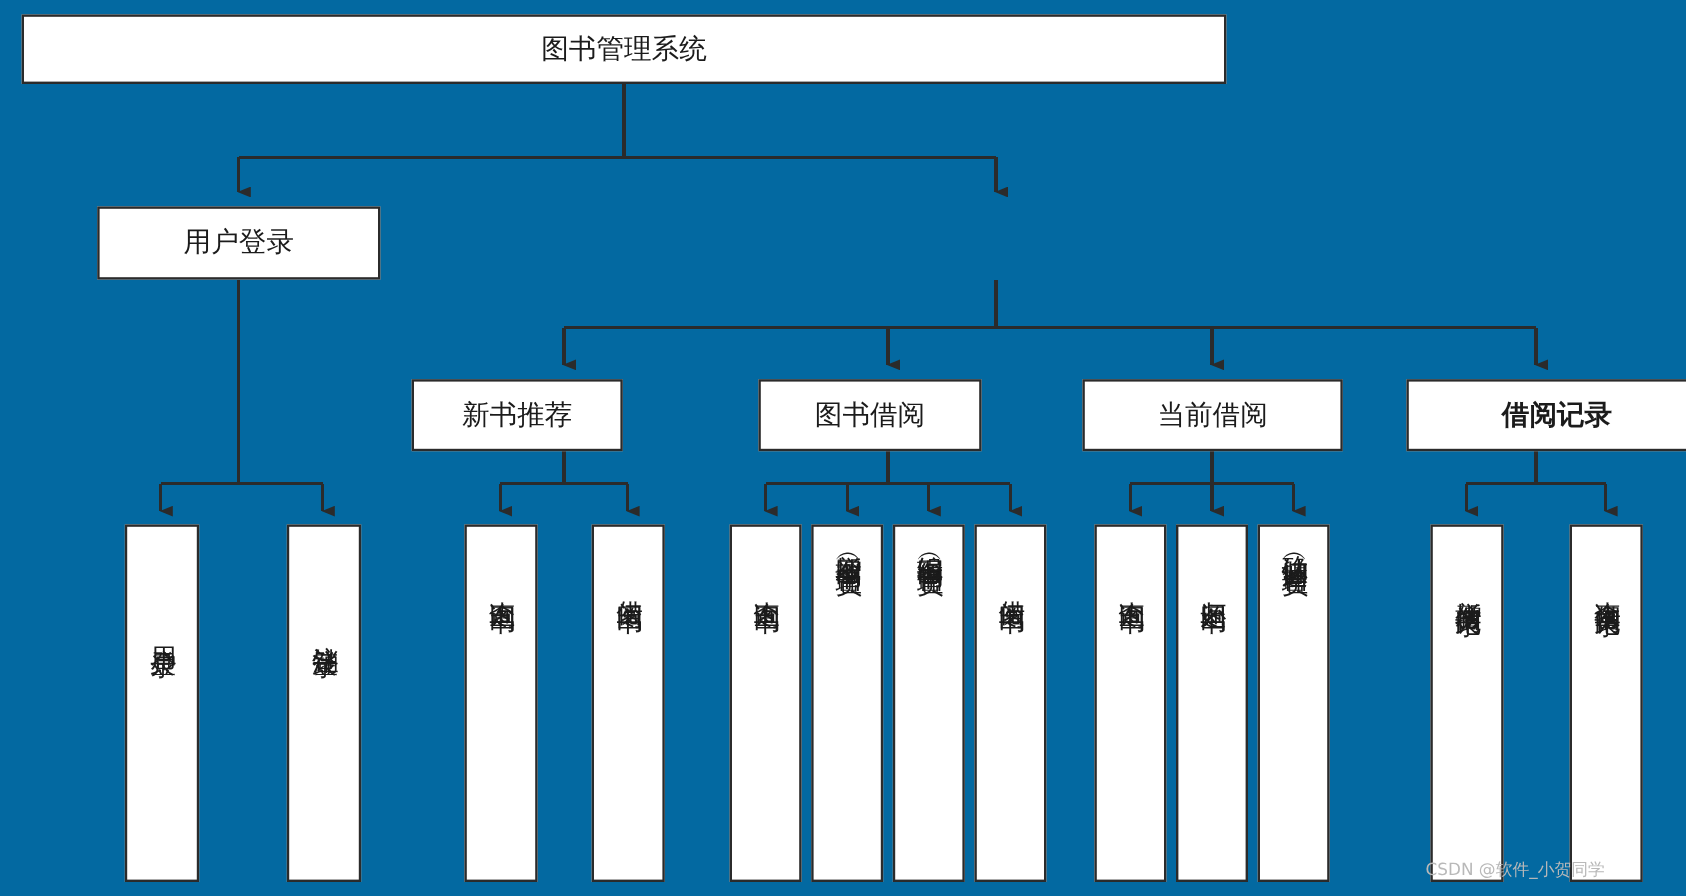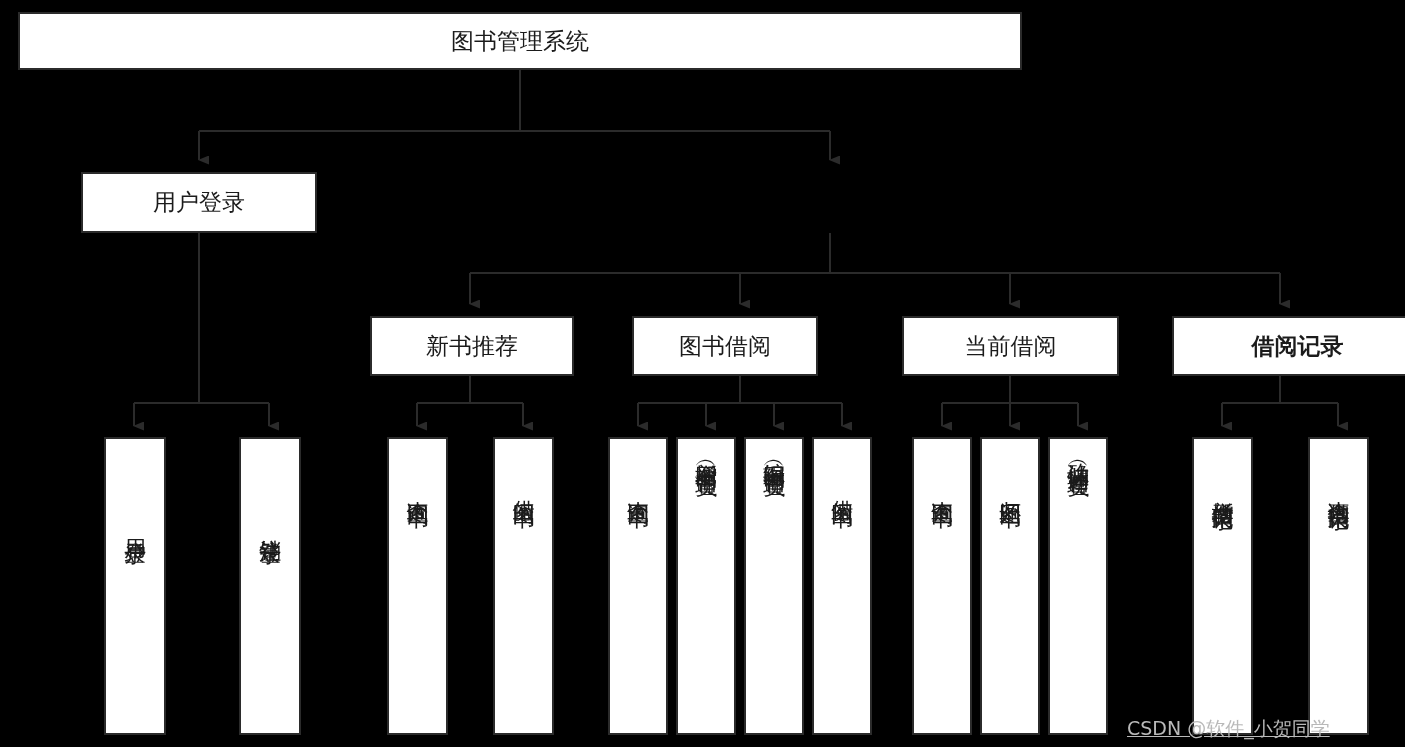--- a/index.html
+++ b/index.html
@@ -8,21 +8,21 @@
     padding: 0;
     background: #ffffff;
   }
   body {
     font-family: "DejaVu Sans", "Liberation Sans", sans-serif;
   }
   #canvas {
     position: relative;
     width: 1405px;
     height: 747px;
-    background: #000000;
+    background: #0369a1;
     overflow: hidden;
   }
   #wires {
     position: absolute;
     left: 0;
     top: 0;
     width: 1405px;
     height: 747px;
     pointer-events: none;
   }
@@ -64,28 +64,27 @@
     white-space: nowrap;
   }
   .node.vert.mid .label {
     padding-top: 76px;
   }
   .node.vert.midlow .label {
     padding-top: 38px;
   }
   .watermark {
     position: absolute;
-    left: 1127px;
+    left: 1188px;
     top: 716px;
-    font-size: 19px;
+    font-size: 14px;
     color: #b9b9b9;
     white-space: nowrap;
     z-index: 3;
     font-family: "DejaVu Sans", "Liberation Sans", sans-serif;
-    text-decoration: underline;
   }
 </style>
 </head>
 <body>
 
 <div id="canvas">
 
   <svg id="wires" viewBox="0 0 1405 747" xmlns="http://www.w3.org/2000/svg">
     <defs>
       <marker id="arw" markerWidth="9" markerHeight="11" refX="4.5" refY="10" orient="auto" markerUnits="userSpaceOnUse">
@@ -140,21 +139,21 @@
 
   <div class="node root" style="left:18px; top:12px; width:1004px; height:58px;">
     <span class="label">图书管理系统</span>
   </div>
 
   <div class="node horiz" style="left:81px; top:172px; width:236px; height:61px;">
     <span class="label">用户登录</span>
   </div>
 
 
-  <div class="node horiz" style="left:370px; top:316px; width:204px; height:60px;">
+  <div class="node horiz" style="left:343px; top:316px; width:176px; height:60px;">
     <span class="label">新书推荐</span>
   </div>
 
   <div class="node horiz" style="left:632px; top:316px; width:186px; height:60px;">
     <span class="label">图书借阅</span>
   </div>
 
   <div class="node horiz" style="left:902px; top:316px; width:217px; height:60px;">
     <span class="label">当前借阅</span>
   </div>

